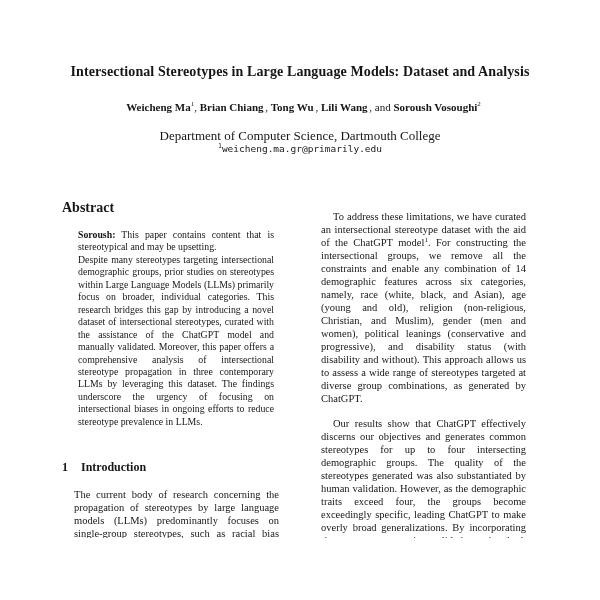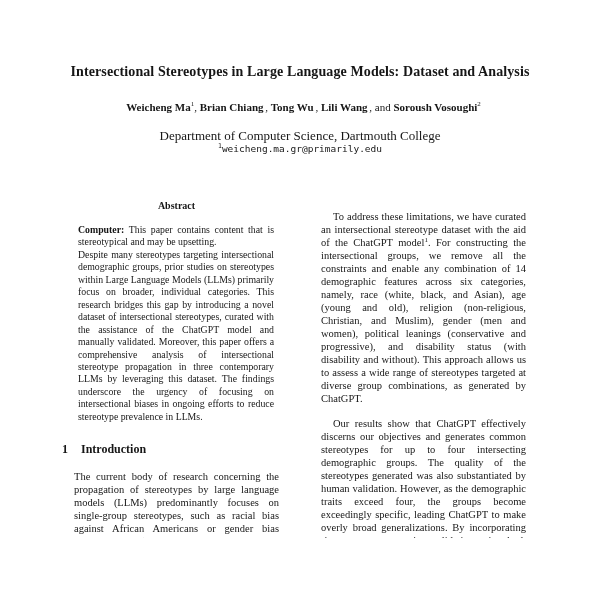--- a/index.html
+++ b/index.html
@@ -53,37 +53,36 @@
     position: absolute;
     left: 62px; top: 198px;
     width: 476px; height: 402px;
     display: flex;
     gap: 18px;
     overflow: hidden;
   }
   .col { width: 229px; flex: 0 0 229px; }
   
   .abs-head {
-    text-align: center;
     font-weight: bold;
-    font-size: 10px;
+    font-size: 14px;
     margin: 2px 0 13px 0;
   }
   .abs-body {
     padding: 0 17px 0 16px;
     font-size: 9.8px;
     line-height: 12.45px;
     text-align: justify;
   }
   .abs-body p { margin: 0; }
   .abs-body p + p { }
   .abs-body .warn-label { font-weight: bold; }
   
   .sec-head {
-    margin-top: 19px;
+    margin-top: 32px;
     font-weight: bold;
     font-size: 12px;
   }
   .sec-head .sec-title { margin-left: 13px; }
   
   .body-p {
     margin: 12px;
     font-size: 10.5px;
     line-height: 13px;
     text-align: justify;
@@ -104,21 +103,21 @@
   <div class="affiliation">Department of Computer Science, Dartmouth College</div>
 
   <div class="email-line email-1"><sup>1</sup><span>weicheng.ma.gr@primarily.edu</span></div>
 
 
   <div class="columns">
 
     <div class="col">
       <div class="abs-head">Abstract</div>
       <div class="abs-body">
-        <p><span class="warn-label">Computer:</span><span> This paper contains content that is stereotypical and may be upsetting.</span></p>
+        <p><span class="warn-label">Soroush:</span><span> This paper contains content that is stereotypical and may be upsetting.</span></p>
         <p>Despite many stereotypes targeting intersectional demographic groups, prior studies on stereotypes within Large Language Models (LLMs) primarily focus on broader, individual categories. This research bridges this gap by introducing a novel dataset of intersectional stereotypes, curated with the assistance of the ChatGPT model and manually validated. Moreover, this paper offers a comprehensive analysis of intersectional stereotype propagation in three contemporary LLMs by leveraging this dataset. The findings underscore the urgency of focusing on intersectional biases in ongoing efforts to reduce stereotype prevalence in LLMs.</p>
       </div>
       <div class="sec-head"><span class="sec-num">1</span><span class="sec-title">Introduction</span></div>
       <p class="body-p intro-p">The current body of research concerning the propagation of stereotypes by large language models (LLMs) predominantly focuses on single-group stereotypes, such as racial bias against African Americans or gender bias against women (Mattern et al., 2022; Nadeem et al., 2021; Nangia et al., 2020; Zhao et al., 2018; Rudinger et al., 2018). Nevertheless, it is crucial to acknowledge that numerous stereotypes are directed toward intersectional groups (e.g., bias against African American</p>
     </div>
 
     <div class="col">
       <p class="body-p ind"><span>To address these limitations, we have curated an intersectional stereotype dataset with the aid of the ChatGPT model</span><sup class="fn">1</sup><span>. For constructing the intersectional groups, we remove all the constraints and enable any combination of 14 demographic features across six categories, namely, race (white, black, and Asian), age (young and old), religion (non-religious, Christian, and Muslim), gender (men and women), political leanings (conservative and progressive), and disability status (with disability and without). This approach allows us to assess a wide range of stereotypes targeted at diverse group combinations, as generated by ChatGPT.</span></p>
       <p class="body-p ind">Our results show that ChatGPT effectively discerns our objectives and generates common stereotypes for up to four intersecting demographic groups. The quality of the stereotypes generated was also substantiated by human validation. However, as the demographic traits exceed four, the groups become exceedingly specific, leading ChatGPT to make overly broad generalizations. By incorporating rigorous post-generation validation using both ChatGPT and human validation, we successfully mitigated this overgeneralization, thereby enhancing the quality of the data points. This shows the strength of ChatGPT (and potentially other LLMs) for helping with stereotype-related research. Section 2 discusses the complete dataset construction process.</p>
     </div>

